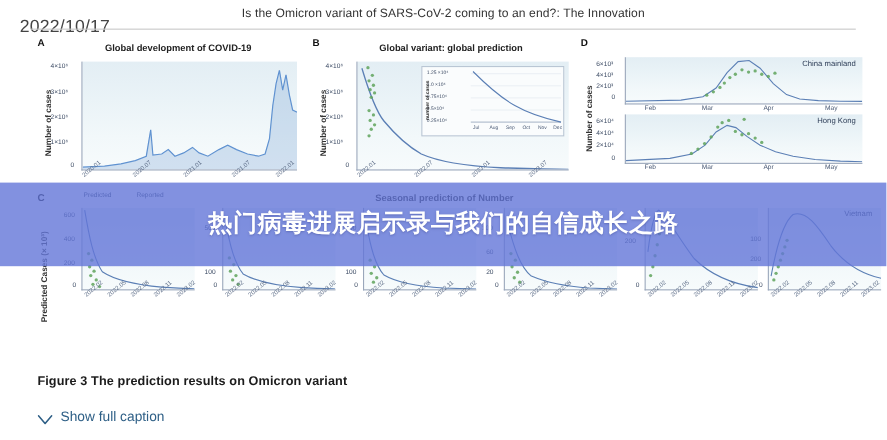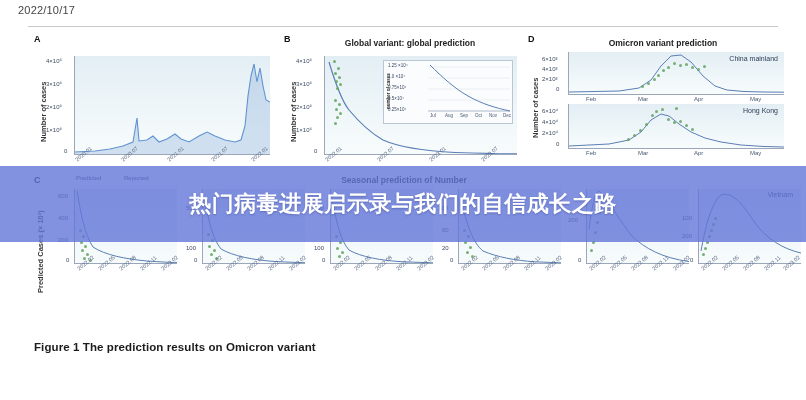--- a/index.html
+++ b/index.html
@@ -10,22 +10,22 @@
     overflow:hidden;
     position:relative;
   }
   .page{position:relative;width:806px;height:400px;background:#fff;}
 
   
   .doc-header{
     position:absolute;left:0;top:0;width:806px;height:28px;
   }
   .doc-date{
-    position:absolute;left:18px;top:4px;
-    font-size:11px;color:#444;letter-spacing:.2px;
+    position:absolute;left:18px;top:16px;
+    font-size:16px;color:#444;letter-spacing:.2px;
   }
   .doc-title{
     position:absolute;left:0;top:6px;width:806px;
     text-align:center;font-size:11px;color:#333;
     letter-spacing:.1px;
   }
   .header-rule{
     position:absolute;left:28px;top:26px;width:750px;height:1px;
     background:#c8c8c8;
   }
@@ -108,27 +108,29 @@
   }
   .chev{display:inline-block;width:14px;height:9px;}
 </style>
 </head>
 <body>
 
 <div class="page">
 
   <div class="doc-header">
     <div class="doc-date">2022/10/17</div>
+    <div class="doc-title">Is the Omicron variant of SARS-CoV-2 coming to an end?: The Innovation</div>
     <div class="header-rule"></div>
   </div>
 
   <div class="figure">
 
     <div class="panel" style="left:34px;top:4px;width:240px;height:135px;">
       <div class="panel-letter" style="left:0;top:0;">A</div>
+      <div class="panel-title" style="left:28px;top:4px;width:200px;">Global development of COVID-19</div>
       <div class="axis-title-y" style="left:5px;top:108px;">Number of cases</div>
       <div class="tick" style="left:12px;top:24px;">4×10⁶</div>
       <div class="tick" style="left:12px;top:47px;">3×10⁶</div>
       <div class="tick" style="left:12px;top:70px;">2×10⁶</div>
       <div class="tick" style="left:12px;top:93px;">1×10⁶</div>
       <div class="tick" style="left:30px;top:114px;">0</div>
       <div class="plotbox" style="left:40px;top:22px;width:195px;height:98px;">
         <svg class="curve" width="195" height="98" viewBox="0 0 195 98">
           <path d="M0,96 L20,95 L35,93 L48,90 L58,86 L62,62 L64,85 L72,84 L78,80 L84,86 L92,83 L100,78 L106,83 L114,86 L124,80 L132,76 L140,80 L150,84 L160,86 L166,84 L170,70 L173,40 L176,20 L179,8 L182,26 L185,12 L188,30 L191,44 L195,46" fill="none" stroke="#5b8fd0" stroke-width="1.1"></path>
           <path d="M0,96 L20,95 L35,93 L48,90 L58,86 L62,62 L64,85 L72,84 L78,80 L84,86 L92,83 L100,78 L106,83 L114,86 L124,80 L132,76 L140,80 L150,84 L160,86 L166,84 L170,70 L173,40 L176,20 L179,8 L182,26 L185,12 L188,30 L191,44 L195,46 L195,98 L0,98 Z" fill="#7fa9d8" opacity=".32"></path>
@@ -192,21 +194,20 @@
         </div>
       </div>
       <div class="tick-x" style="left:40px;top:124px;">2022.01</div>
       <div class="tick-x" style="left:92px;top:124px;">2022.07</div>
       <div class="tick-x" style="left:144px;top:124px;">2023.01</div>
       <div class="tick-x" style="left:196px;top:124px;">2023.07</div>
     </div>
 
     <div class="panel" style="left:528px;top:4px;width:272px;height:135px;">
       <div class="panel-letter" style="left:0;top:0;">D</div>
-      <div class="panel-title" style="left:40px;top:4px;width:190px;">Omicron variant prediction</div>
       <div class="axis-title-y" style="left:3px;top:104px;">Number of cases</div>
 
       <div class="tick" style="left:14px;top:22px;">6×10³</div>
       <div class="tick" style="left:14px;top:32px;">4×10³</div>
       <div class="tick" style="left:14px;top:42px;">2×10³</div>
       <div class="tick" style="left:28px;top:52px;">0</div>
       <div class="plotbox" style="left:40px;top:18px;width:215px;height:42px;">
         <svg class="curve" width="215" height="42" viewBox="0 0 215 42">
           <path d="M0,40 L50,39 L70,36 L82,28 L92,14 L102,4 L112,3 L122,10 L134,24 L146,34 L158,38 L175,39.5 L195,40 L215,40.2" fill="none" stroke="#5b7fb5" stroke-width="1"></path>
         </svg>
@@ -390,15 +391,23 @@
       <div class="tick-x" style="left:729px;top:92px;">2022.11</div>
       <div class="tick-x" style="left:748px;top:92px;">2023.02</div>
     </div>
   </div>
 
   <div class="overlay-band"></div>
   <div class="overlay-text">
     <span class="overlay-line">热门病毒进展启示录与我们的自信成长之路</span>
   </div>
 
-  <div class="caption">Figure 1  The prediction results on Omicron variant</div>
+  <div class="caption">Figure 3  The prediction results on Omicron variant</div>
+  <div class="showcaption">
+    <span class="chev">
+      <svg width="14" height="9" viewBox="0 0 14 9">
+        <path d="M1,1 L7,8 L13,1" fill="none" stroke="#2e5f86" stroke-width="1.4" stroke-linecap="round"></path>
+      </svg>
+    </span>
+    <span>Show full caption</span>
+  </div>
 
 </div>
 
 </body></html>

